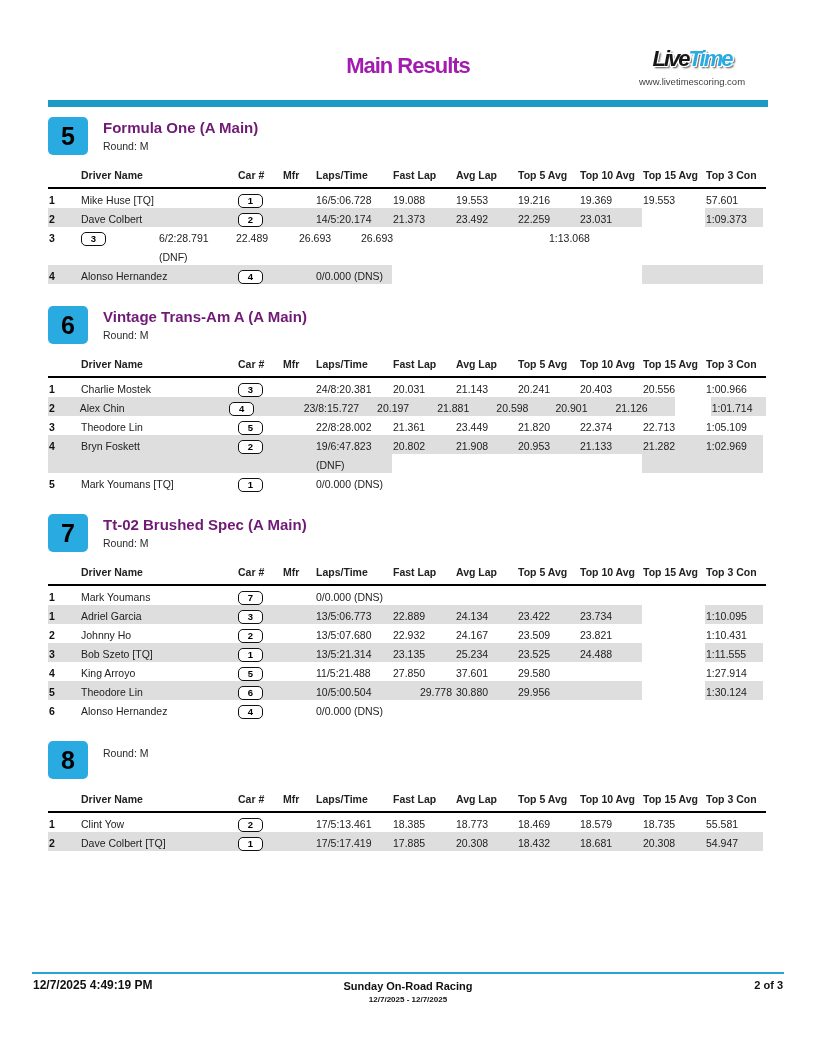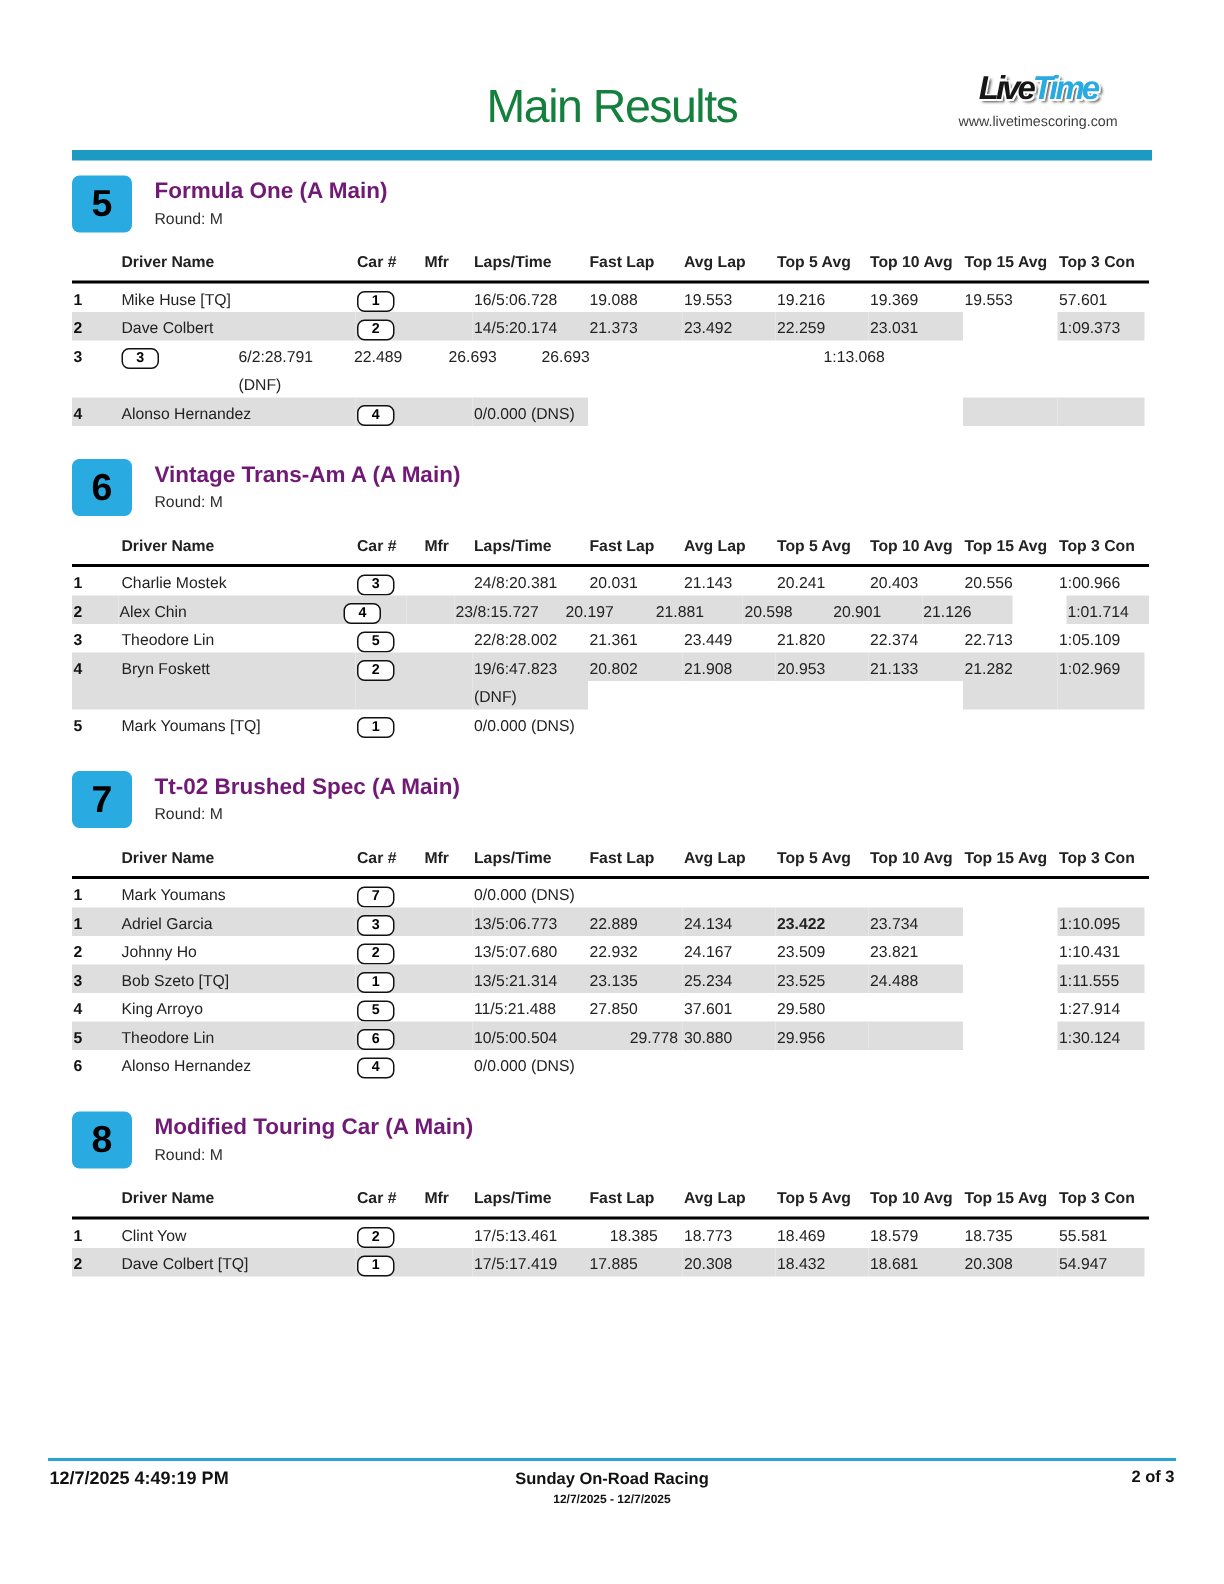--- a/index.html
+++ b/index.html
@@ -3,21 +3,21 @@
 <meta charset="utf-8">
 <style>
   html,body{margin:0;padding:0;}
   body{
     width:816px;height:1056px;position:relative;background:#ffffff;
     font-family:"Liberation Sans", sans-serif;color:#1a1a1a;overflow:hidden;
   }
   
   .page-title{
     position:absolute;top:53px;left:0;right:0;text-align:center;
-    font-size:31px;font-weight:normal;letter-spacing:-1px;color:#15803d;
+    font-size:22px;font-weight:bold;letter-spacing:-1px;color:#a21caf;
   }
   .logo{position:absolute;top:44px;right:44px;width:160px;text-align:center;}
   .logo-text{
     font-size:22px;font-weight:bold;font-style:italic;letter-spacing:-2px;line-height:30px;
     white-space:nowrap;
     text-shadow:-1px -1px 0 #fff,1px -1px 0 #fff,-1px 1px 0 #fff,1px 1px 0 #fff,2px 2px 2px #4a4a4a;
   }
   .logo-live{color:#161616;}
   .logo-time{color:#29ABE2;}
   .logo-url{font-size:9.5px;color:#3e3e3e;margin-top:2px;}
@@ -297,21 +297,21 @@
         <div class="trow">
           <div class="cell shade pos" style="width: 32px;">1</div>
           <div class="cell shade" style="width: 157px;">Adriel Garcia</div>
           <div class="cell shade" style="width: 45px;"><span class="badge">3</span></div>
           <div class="cell shade" style="width: 33px;"></div>
           <div class="cell shade" style="width: 77px;">
             <div class="laps-line">13/5:06.773</div>
           </div>
           <div class="cell shade" style="width: 63px;">22.889</div>
           <div class="cell shade" style="width: 62px;">24.134</div>
-          <div class="cell shade" style="width: 62px; font-weight: bold;">23.422</div>
+          <div class="cell shade" style="width: 62px;">23.422</div>
           <div class="cell shade" style="width: 63px;">23.734</div>
           <div class="cell" style="width: 63px;"></div>
           <div class="cell shade" style="width: 58px;">1:10.095</div>
         </div>
         <div class="trow">
           <div class="cell pos" style="width: 32px;">2</div>
           <div class="cell" style="width: 157px;">Johnny Ho</div>
           <div class="cell" style="width: 45px;"><span class="badge">2</span></div>
           <div class="cell" style="width: 33px;"></div>
           <div class="cell" style="width: 77px;">
@@ -383,21 +383,20 @@
           <div class="cell" style="width: 63px;"></div>
           <div class="cell" style="width: 63px;"></div>
           <div class="cell" style="width: 58px;"></div>
         </div>
       </div>
     </div>
     <div class="section">
       <div class="sec-head">
         <div class="num-box">8</div>
         <div class="sec-meta">
-          <div class="sec-title">Modified Touring Car (A Main)</div>
           <div class="sec-round">Round: M</div>
         </div>
       </div>
       <div class="rtable">
         <div class="thead">
           <div class="cell" style="width: 32px;"></div>
           <div class="cell" style="width: 157px;">Driver Name</div>
           <div class="cell" style="width: 45px;">Car #</div>
           <div class="cell" style="width: 33px;">Mfr</div>
           <div class="cell" style="width: 77px;">Laps/Time</div>
@@ -409,21 +408,21 @@
           <div class="cell" style="width: 58px;">Top 3 Con</div>
         </div>
         <div class="trow">
           <div class="cell pos" style="width: 32px;">1</div>
           <div class="cell" style="width: 157px;">Clint Yow</div>
           <div class="cell" style="width: 45px;"><span class="badge">2</span></div>
           <div class="cell" style="width: 33px;"></div>
           <div class="cell" style="width: 77px;">
             <div class="laps-line">17/5:13.461</div>
           </div>
-          <div class="cell" style="width: 63px; text-align: center;">18.385</div>
+          <div class="cell" style="width: 63px;">18.385</div>
           <div class="cell" style="width: 62px;">18.773</div>
           <div class="cell" style="width: 62px;">18.469</div>
           <div class="cell" style="width: 63px;">18.579</div>
           <div class="cell" style="width: 63px;">18.735</div>
           <div class="cell" style="width: 58px;">55.581</div>
         </div>
         <div class="trow">
           <div class="cell shade pos" style="width: 32px;">2</div>
           <div class="cell shade" style="width: 157px;">Dave Colbert [TQ]</div>
           <div class="cell shade" style="width: 45px;"><span class="badge">1</span></div>

